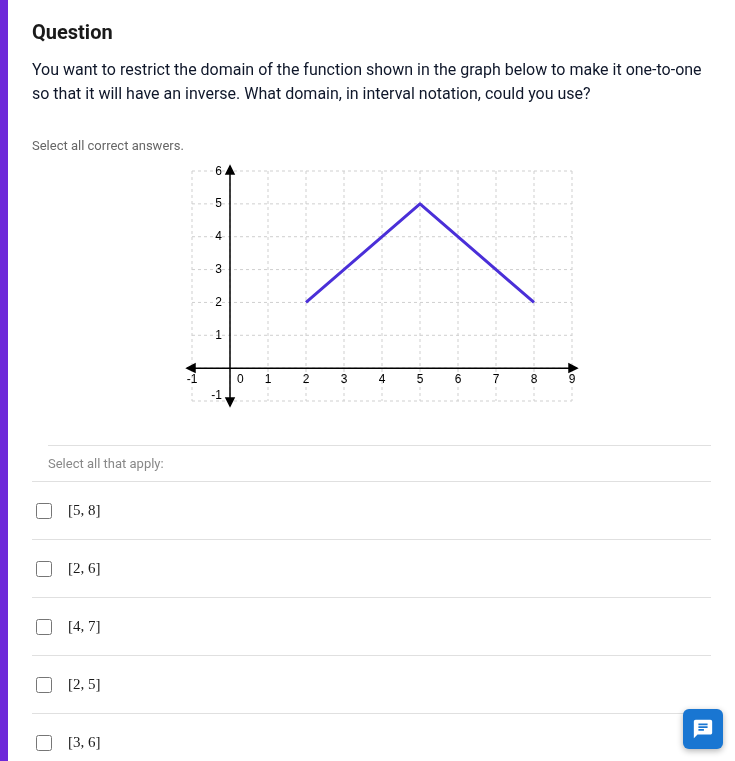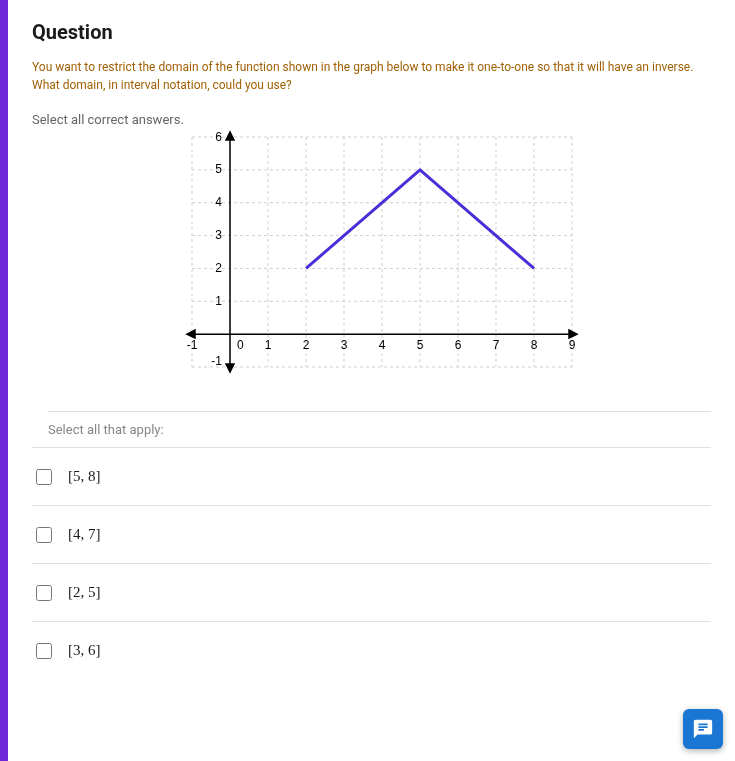--- a/index.html
+++ b/index.html
@@ -21,28 +21,29 @@
       min-height: 100%;
       border-left: 8px solid #6d28d9;
     }
     .question-title {
       font-size: 20px;
       font-weight: 700;
       color: #1a1a1a;
       margin-bottom: 14px;
     }
     .question-text {
-      font-size: 12px;
-      color: #a16207;
+      font-size: 16px;
+      color: #0f172a;
       line-height: 1.5;
-      margin-bottom: 18px;
+      margin-bottom: 32px;
     }
     .instruction {
       font-size: 13px;
       color: #666;
+      margin-bottom: 8px;
     }
     .graph-wrap {
       display: flex;
       justify-content: center;
       margin-bottom: 24px;
     }
     .select-all-label {
       font-size: 13px;
       color: #888;
       padding: 10px 0;
@@ -157,20 +158,24 @@
   </div>
 
   <div class="select-all-label">Select all that apply:</div>
 
   <label class="option-row">
     <input type="checkbox" style="">
     <span class="option-label">[5, 8]</span>
   </label>
   <label class="option-row">
     <input type="checkbox" style="">
+    <span class="option-label">[2, 6]</span>
+  </label>
+  <label class="option-row">
+    <input type="checkbox" style="">
     <span class="option-label">[4, 7]</span>
   </label>
   <label class="option-row">
     <input type="checkbox" style="">
     <span class="option-label">[2, 5]</span>
   </label>
   <label class="option-row">
     <input type="checkbox" style="">
     <span class="option-label">[3, 6]</span>
   </label>

